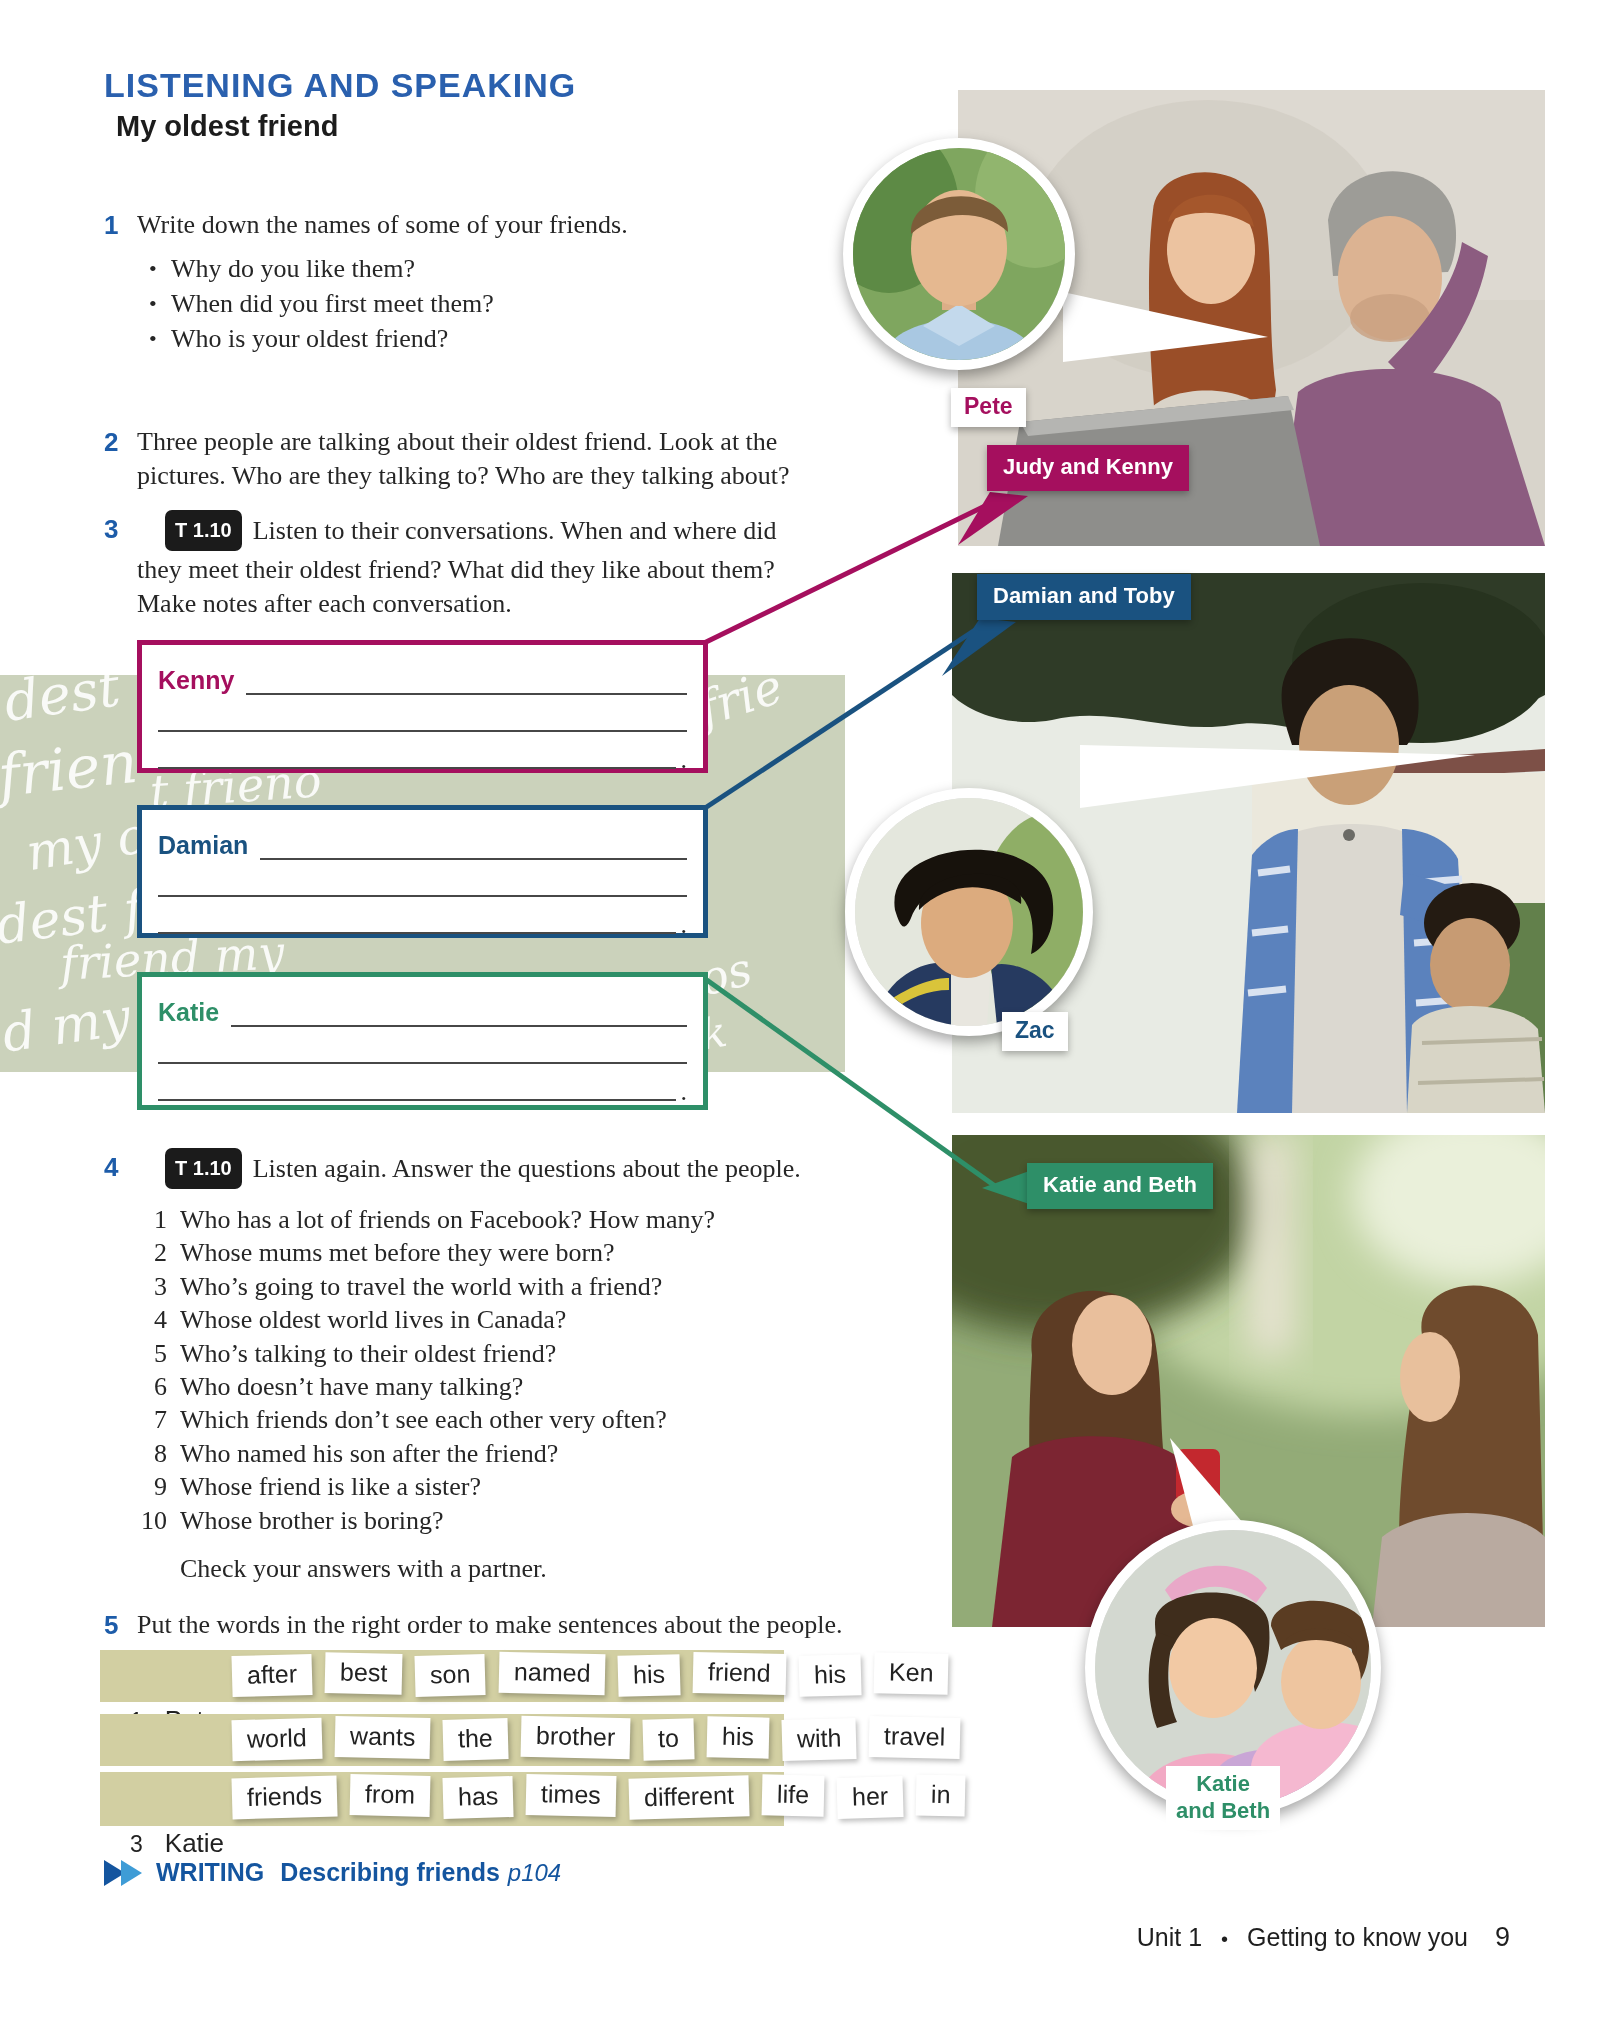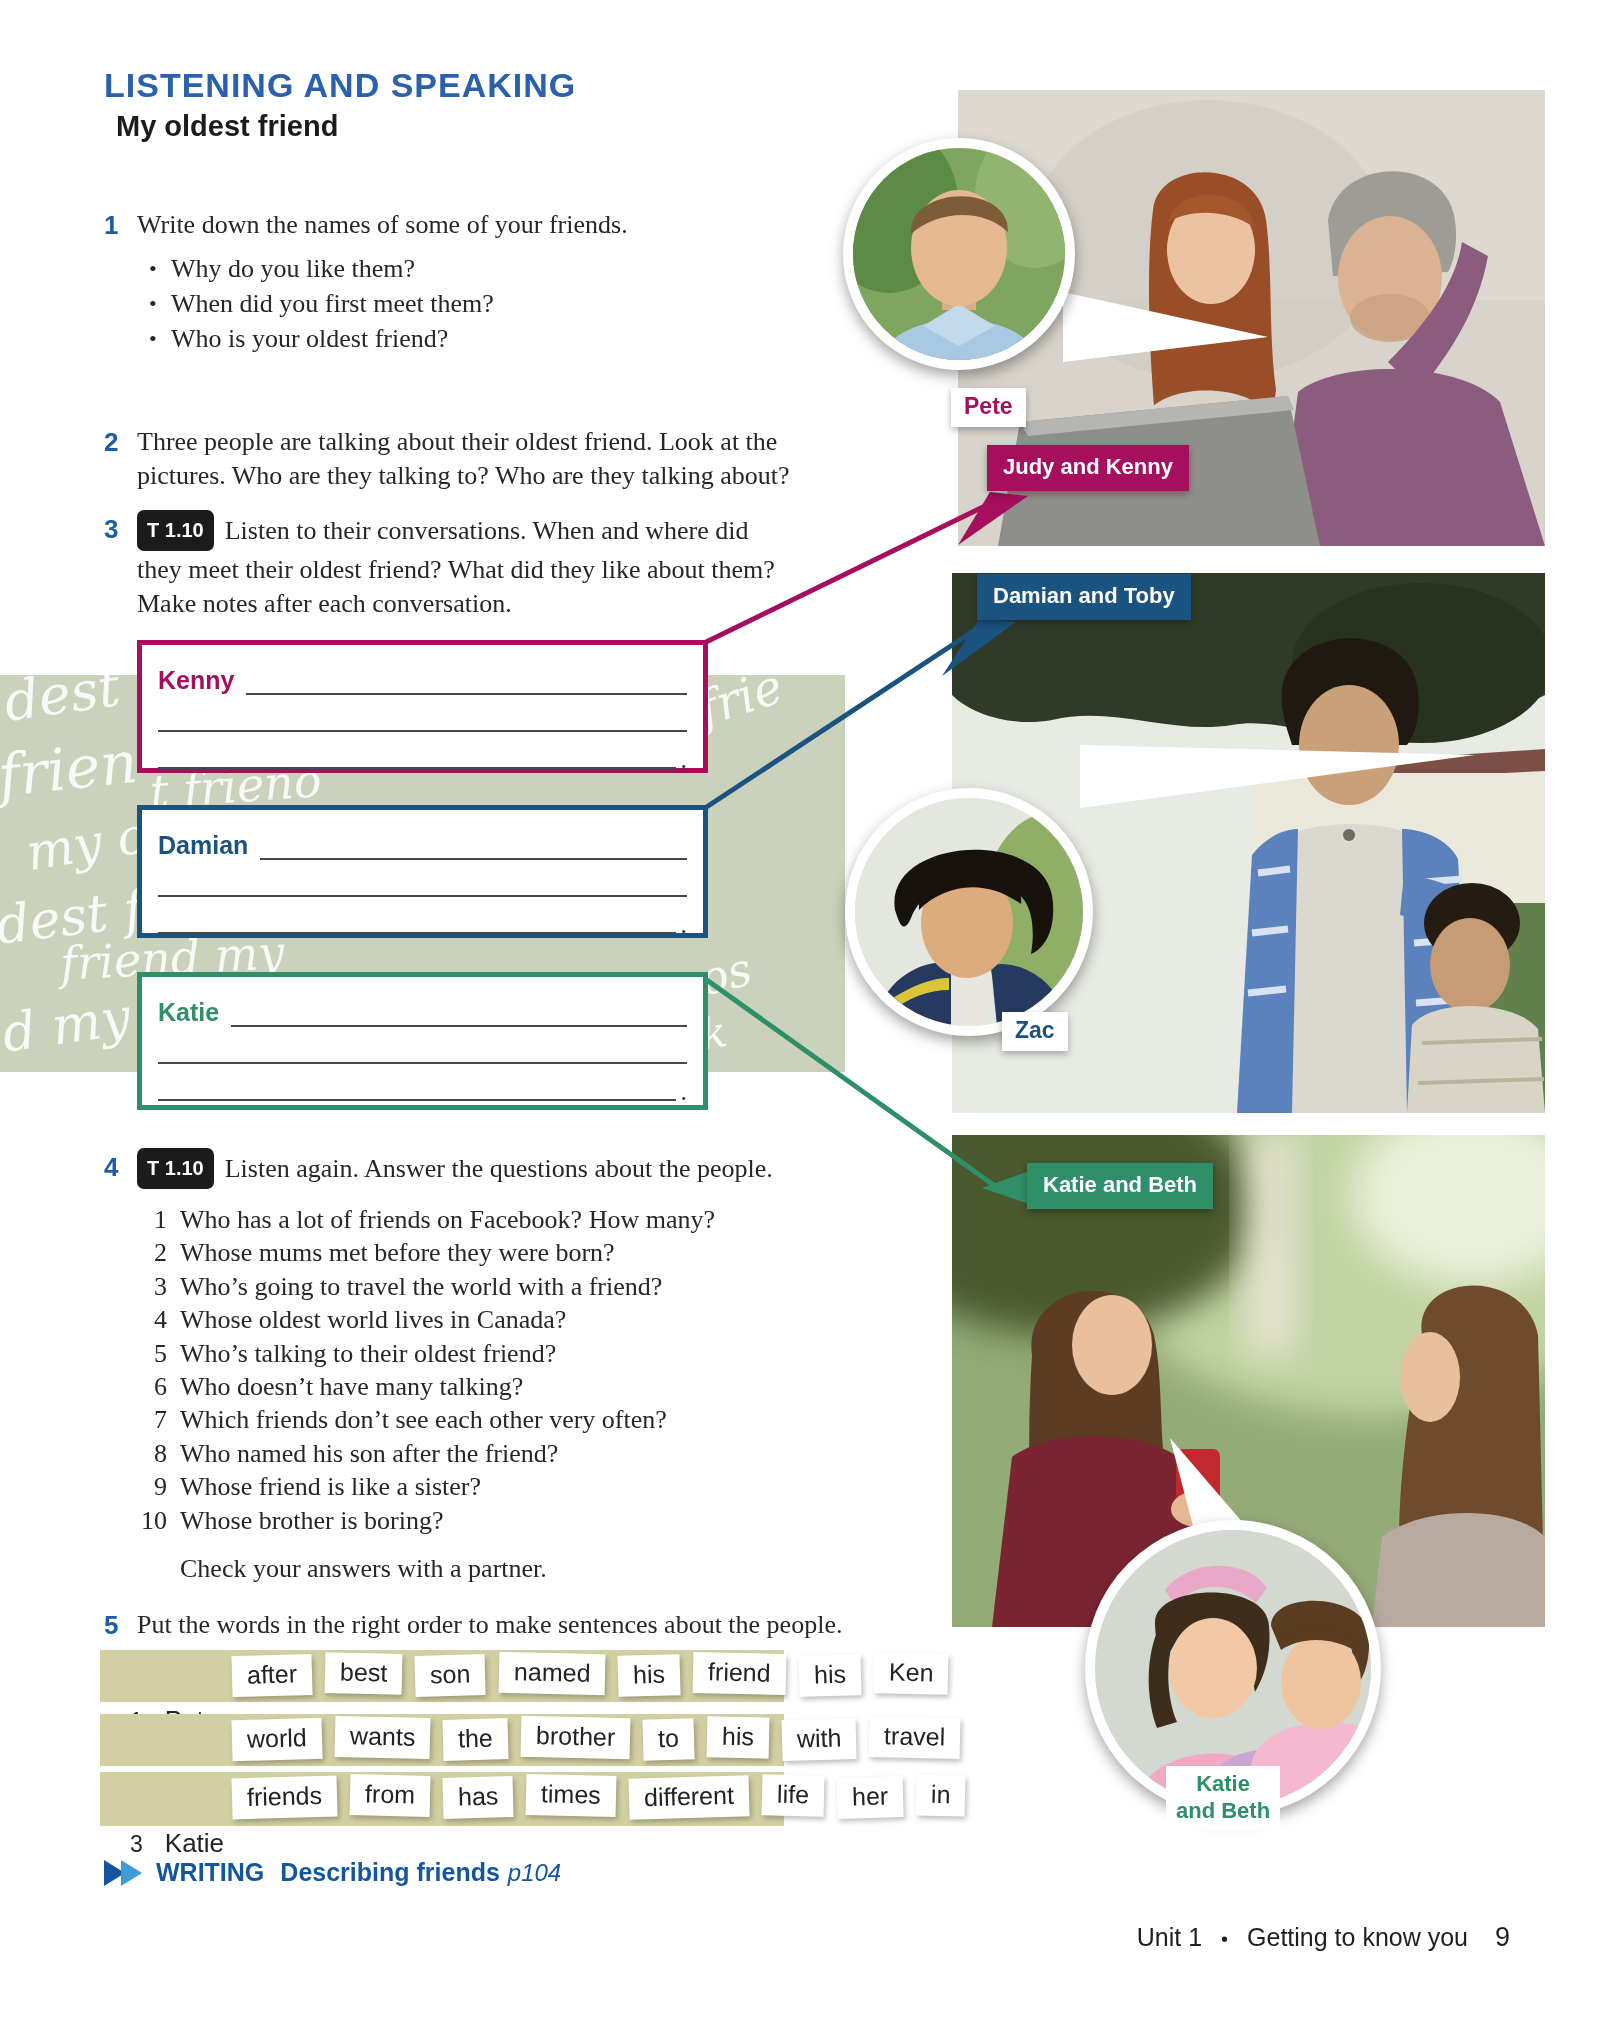--- a/index.html
+++ b/index.html
@@ -30,21 +30,21 @@
                font-weight:600; font-size:29px; color:#1c1c1c; z-index:2;margin-left:10px; }
 
   
   .ex { position:absolute; display:flex; z-index:2; }
   .ex-num { width:33px; flex:0 0 33px; font-family:"Liberation Sans", sans-serif;
             font-weight:bold; font-size:26px; color:#1d5ca9; padding-top:2px; }
   .ex-body { font-size:26px; line-height:34px; color:#262626; }
   .ex-line { line-height:34px; }
   .badge { display:inline-block; background:#1b1b1b; color:#fff;
            font-family:"Liberation Sans", sans-serif; font-weight:bold; font-size:20px;
-           padding:3px 10px 4px; border-radius:7px; margin-right:11px; transform:translateY(-2px); }
+           padding:3px 10px 4px; border-radius:7px; margin-right:11px; transform:translateY(-2px);margin-left:28px; }
   .bullets { list-style:none; margin-top:9px; padding-left:34px; }
   .bullets li { position:relative; line-height:35px; }
   .bullets li::before { content:"•"; position:absolute; left:-22px; top:0; font-size:22px; color:#262626; }
   .follow { margin-top:16px; }
 
   .q-list { margin-top:12px; }
   .q-row { display:flex; }
   .q-num { width:30px; flex:0 0 30px; text-align:right; margin-right:13px; line-height:33.4px; font-size:26px; }
   .q-text { line-height:33.4px; font-size:26px; }
   .q-follow { margin-top:15px; margin-left:43px; }

